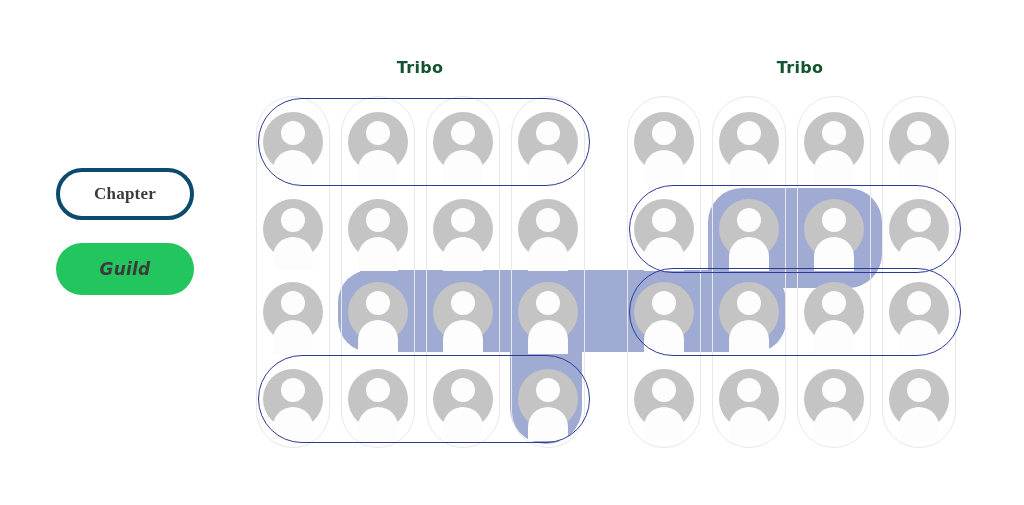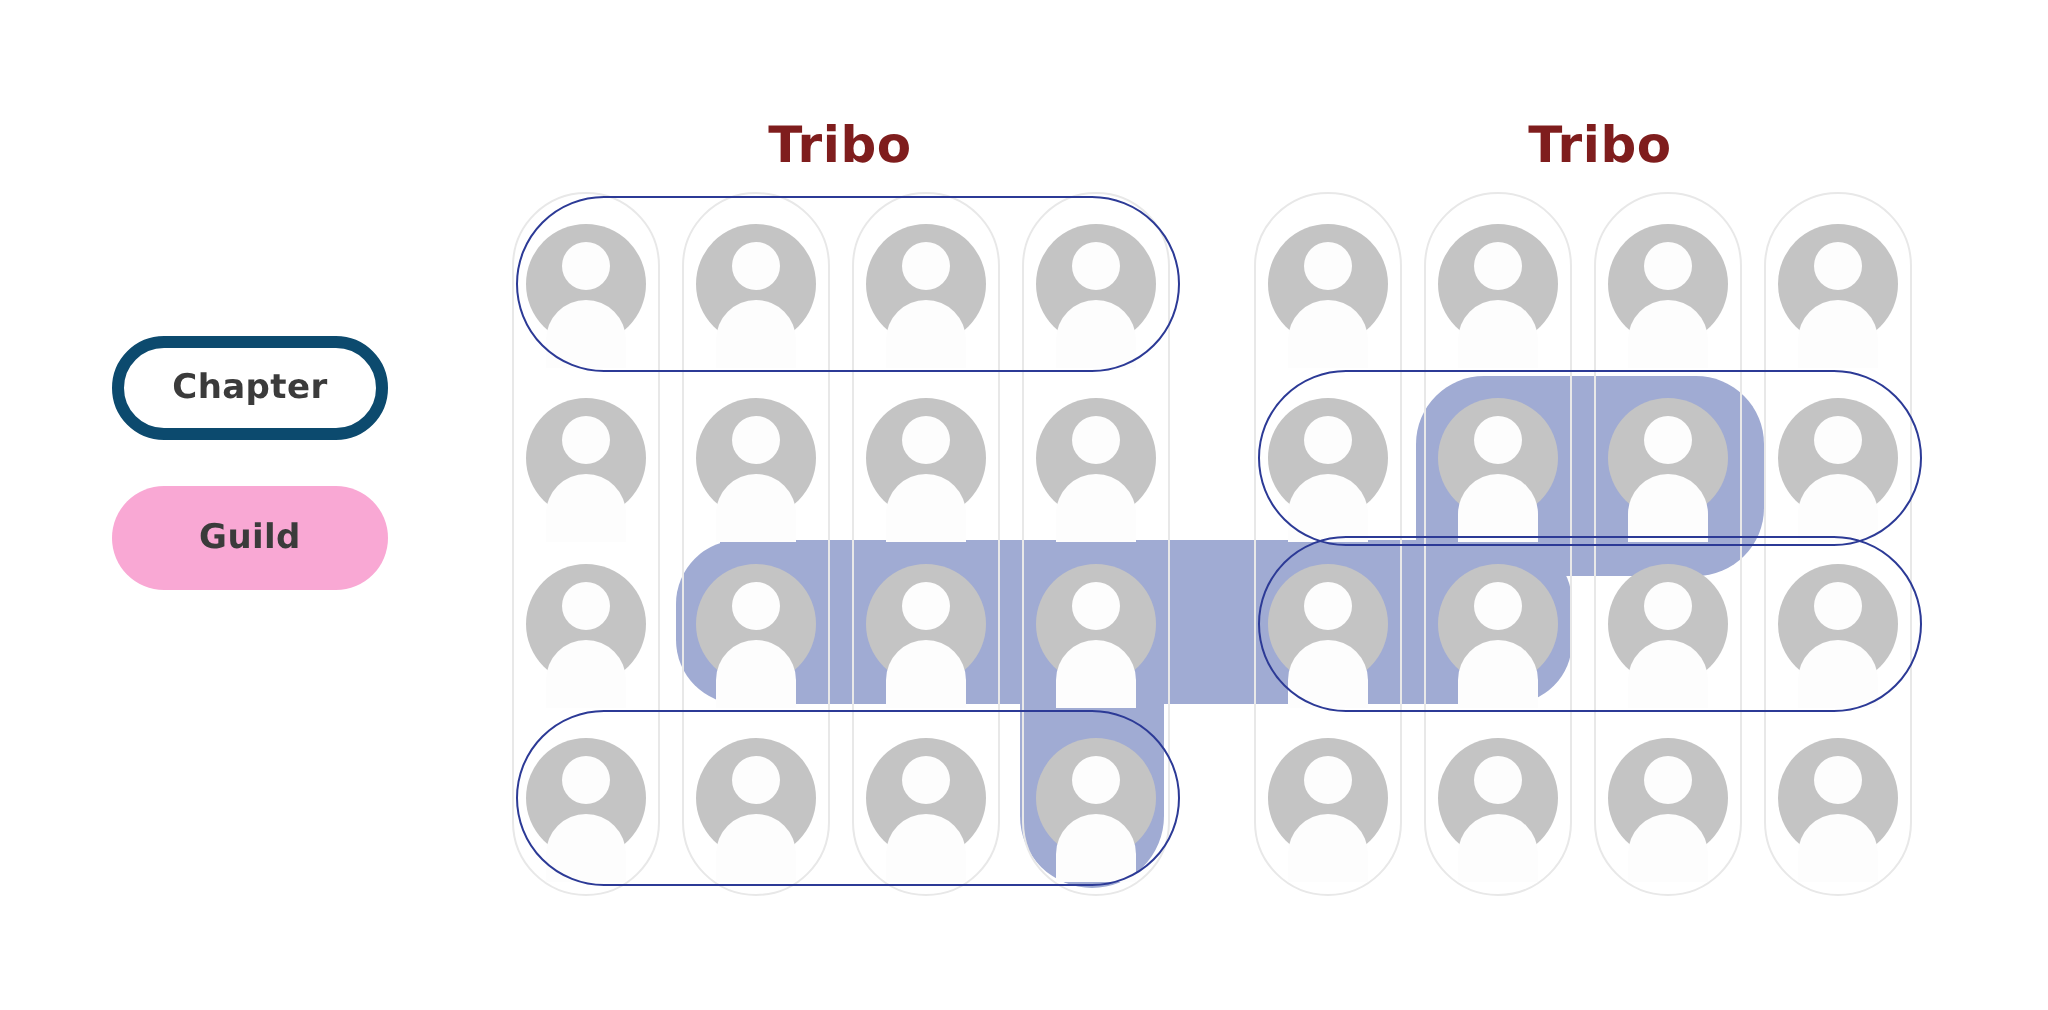--- a/index.html
+++ b/index.html
@@ -12,27 +12,27 @@
 
   
   .legend{position:absolute;left:56px;top:168px;width:140px;}
   .pill{
     width:138px;height:52px;border-radius:26px;
     display:flex;align-items:center;justify-content:center;
     font-size:17px;font-weight:600;color:#3b3b3b;
     letter-spacing:.2px;margin-bottom:23px;box-sizing:border-box;
   }
   .pill-squad{border:1.6px solid #dcdcdc;background:#fff;}
-  .pill-chapter{border:6px solid #0c4a6e;background:#fff;}
-  .pill-guild{border:none;background:#f9a8d4;}
+  .pill-chapter{border:4px solid #0c4a6e;background:#fff;font-family:Liberation Serif, serif;}
+  .pill-guild{border:none;background:#22c55e;font-style:italic;}
 
   
   .tribo-title{
     position:absolute;width:200px;text-align:center;
-    font-size:25px;font-weight:600;color:#7f1d1d;letter-spacing:.3px;
+    font-size:16px;font-weight:600;color:#14532d;letter-spacing:.3px;
   }
   .squad-col{
     position:absolute;top:0;width:74px;height:352px;
     border:1.3px solid #e8e8e8;border-radius:37px;
     box-sizing:border-box;background:transparent;
   }
   .avatar{
     position:absolute;width:60px;height:60px;border-radius:50%;
     background:#c4c4c4;box-sizing:border-box;
   }

